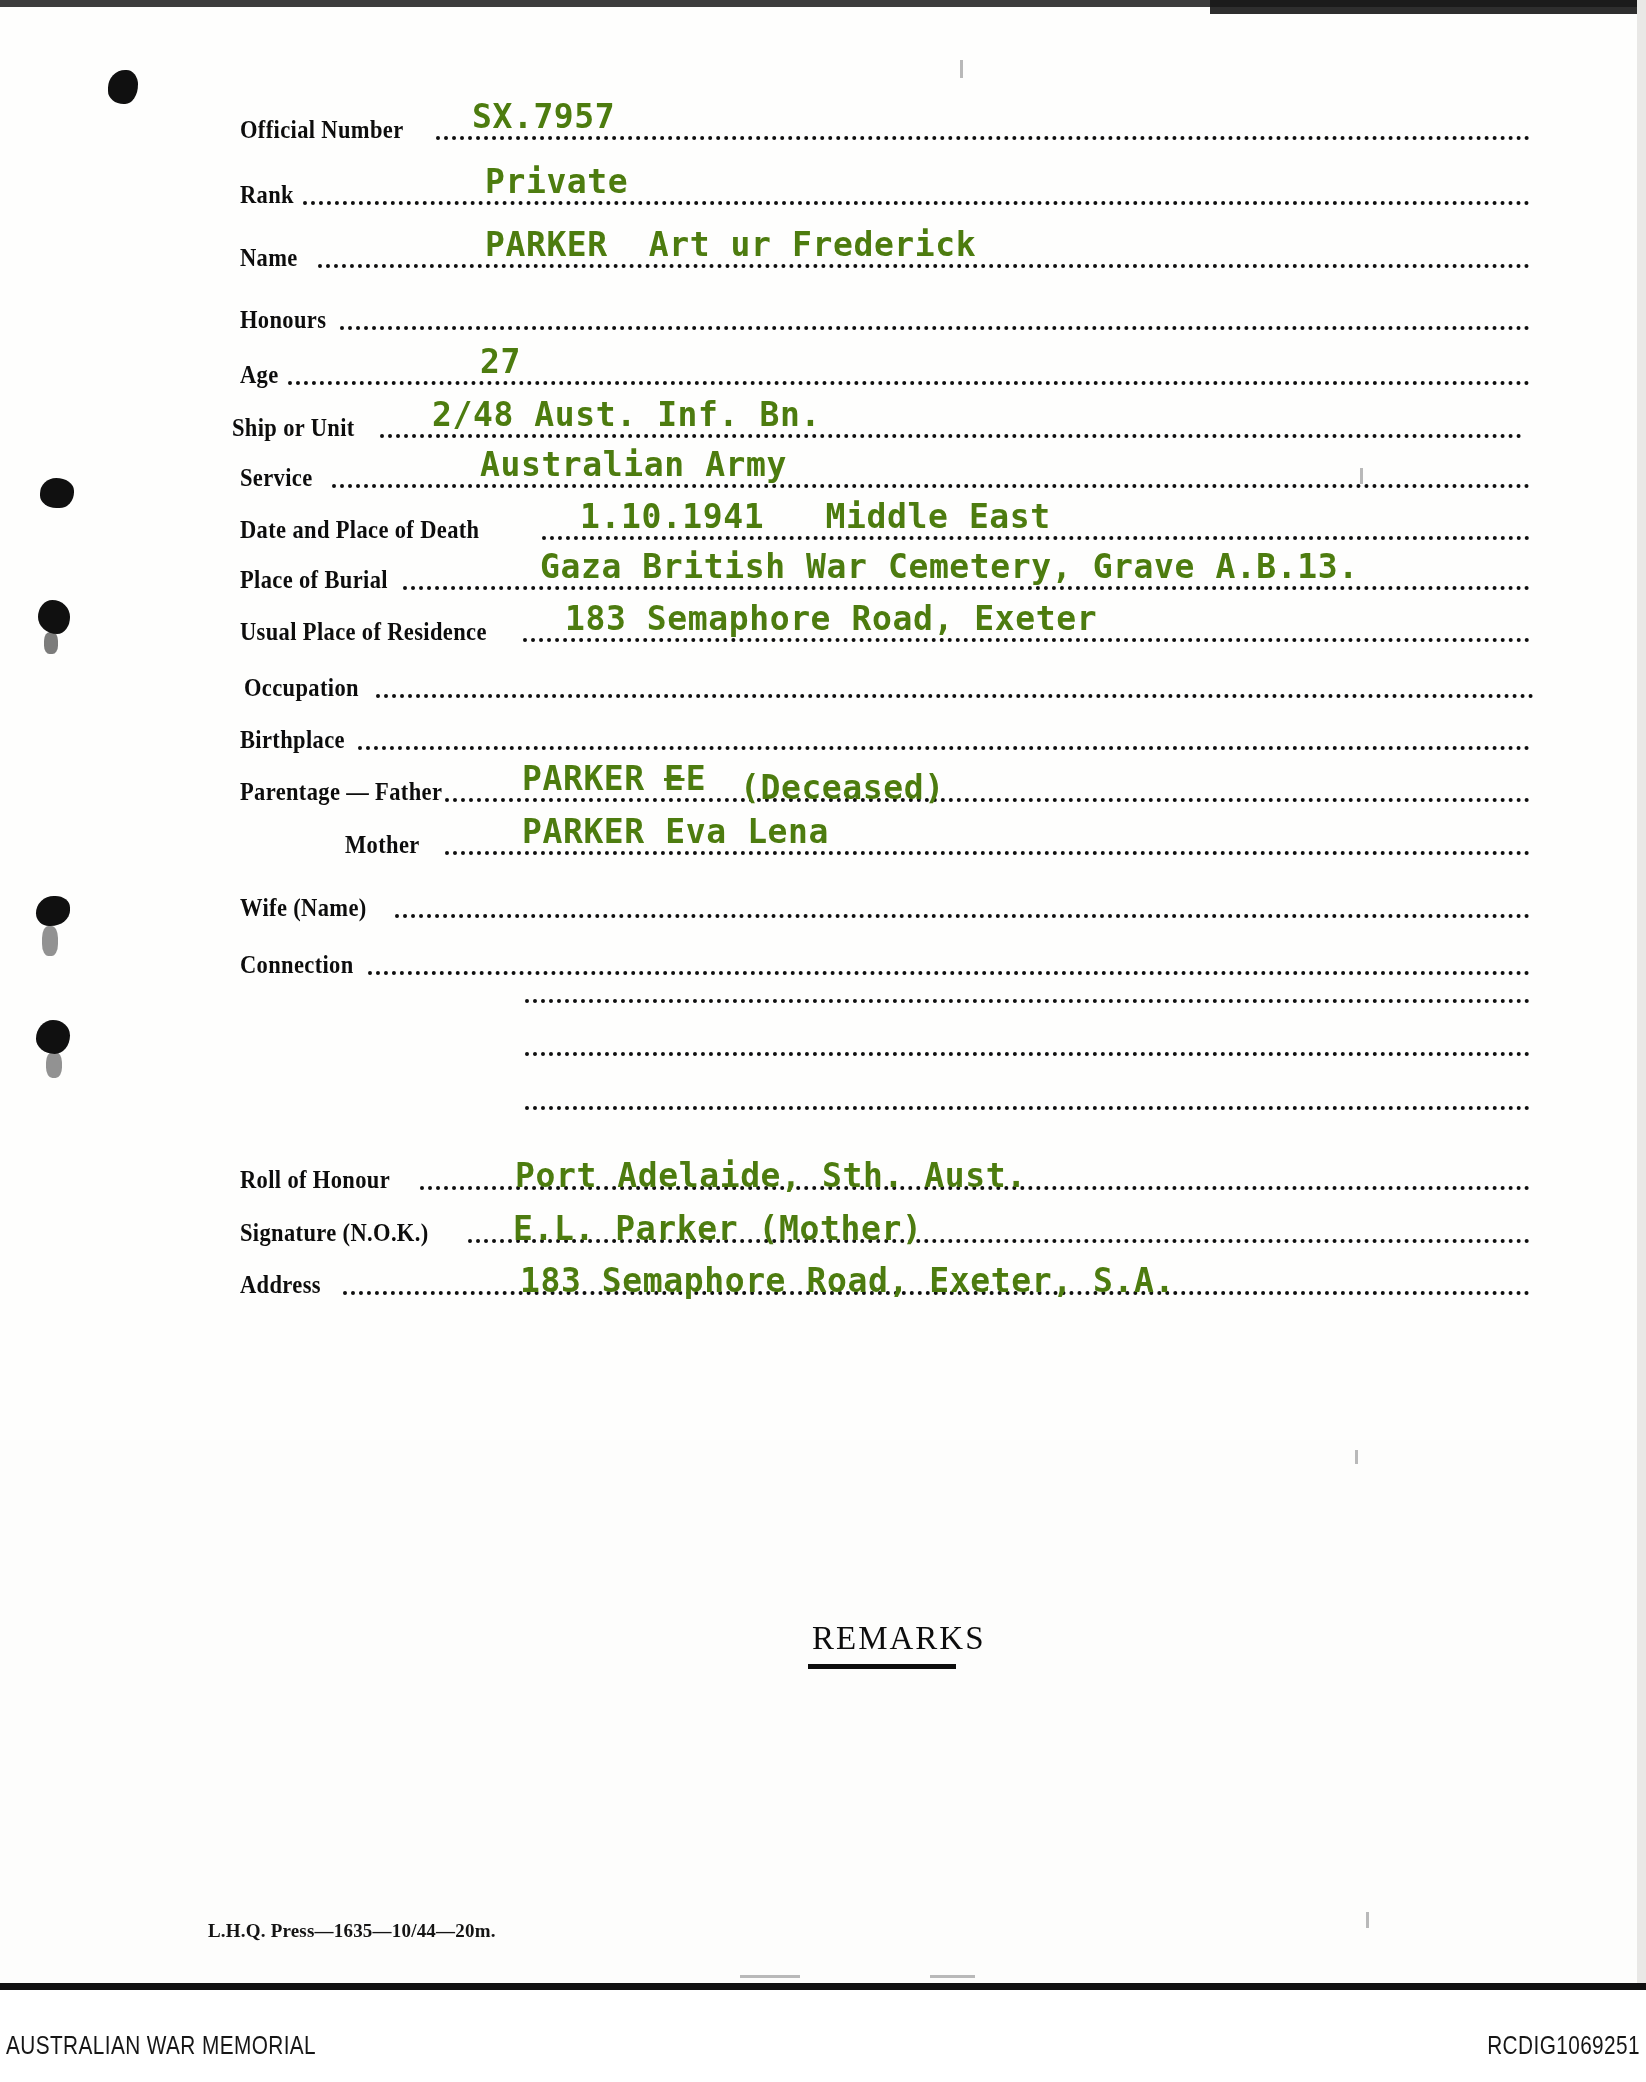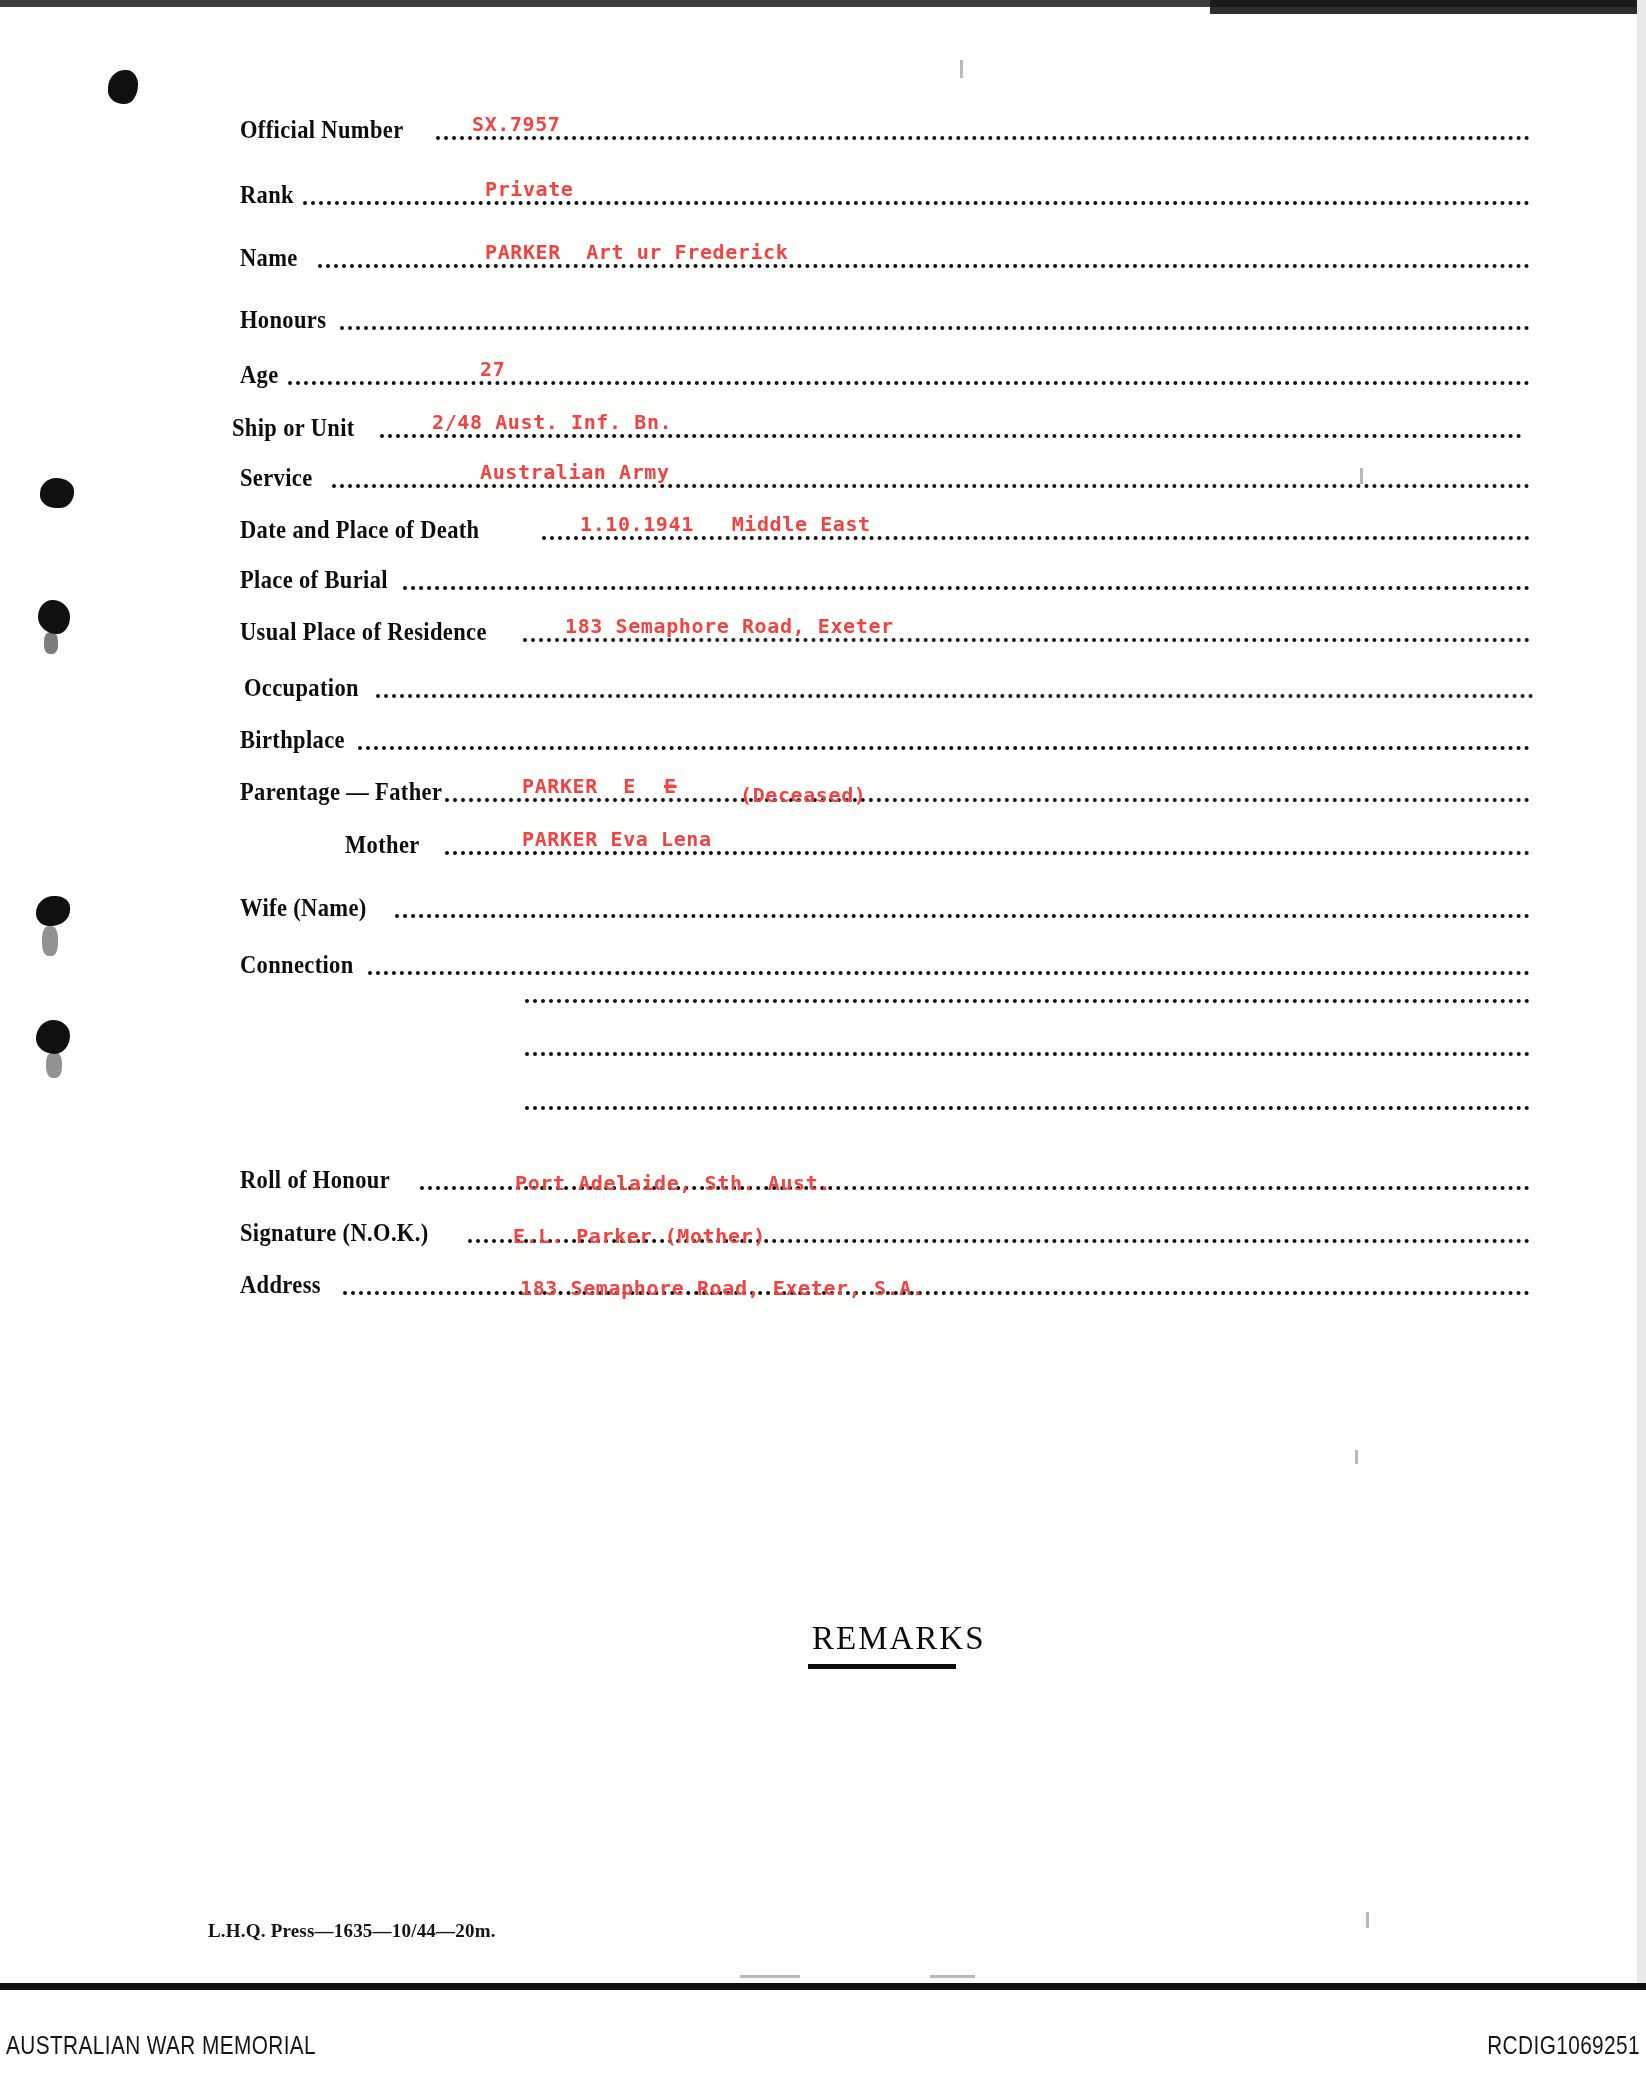--- a/index.html
+++ b/index.html
@@ -143,22 +143,22 @@
     bottom: 12px;
     height: 4px;
     border-bottom: 4px dotted #0f0f0f;
   }
 
   
   .value {
     position: absolute;
     bottom: 16px;
     font-family: "DejaVu Sans Mono", "Liberation Mono", monospace;
-    font-size: 20px;
-    color: #ef4444;
+    font-size: 33px;
+    color: #4d7c0f;
     white-space: pre;
     letter-spacing: 0.6px;
     font-weight: 600;
   }
   .value.low {
     bottom: 7px;
   }
 
   .strike {
     text-decoration: line-through;
@@ -277,20 +277,21 @@
 
       <div class="row" style="left:240px; top:490px; width:1290px;">
         <span class="label">Date and Place of Death</span>
         <span class="leader" style="left:302px; right:0;"></span>
         <span class="value" style="left:340px;">1.10.1941   Middle East</span>
       </div>
 
       <div class="row" style="left:240px; top:540px; width:1290px;">
         <span class="label">Place of Burial</span>
         <span class="leader" style="left:163px; right:0;"></span>
+        <span class="value" style="left:300px;">Gaza British War Cemetery, Grave A.B.13.</span>
       </div>
 
       <div class="row" style="left:240px; top:592px; width:1290px;">
         <span class="label">Usual Place of Residence</span>
         <span class="leader" style="left:283px; right:0;"></span>
         <span class="value" style="left:325px;">183 Semaphore Road, Exeter</span>
       </div>
 
       <div class="row" style="left:244px; top:648px; width:1290px;">
         <span class="label">Occupation</span>

